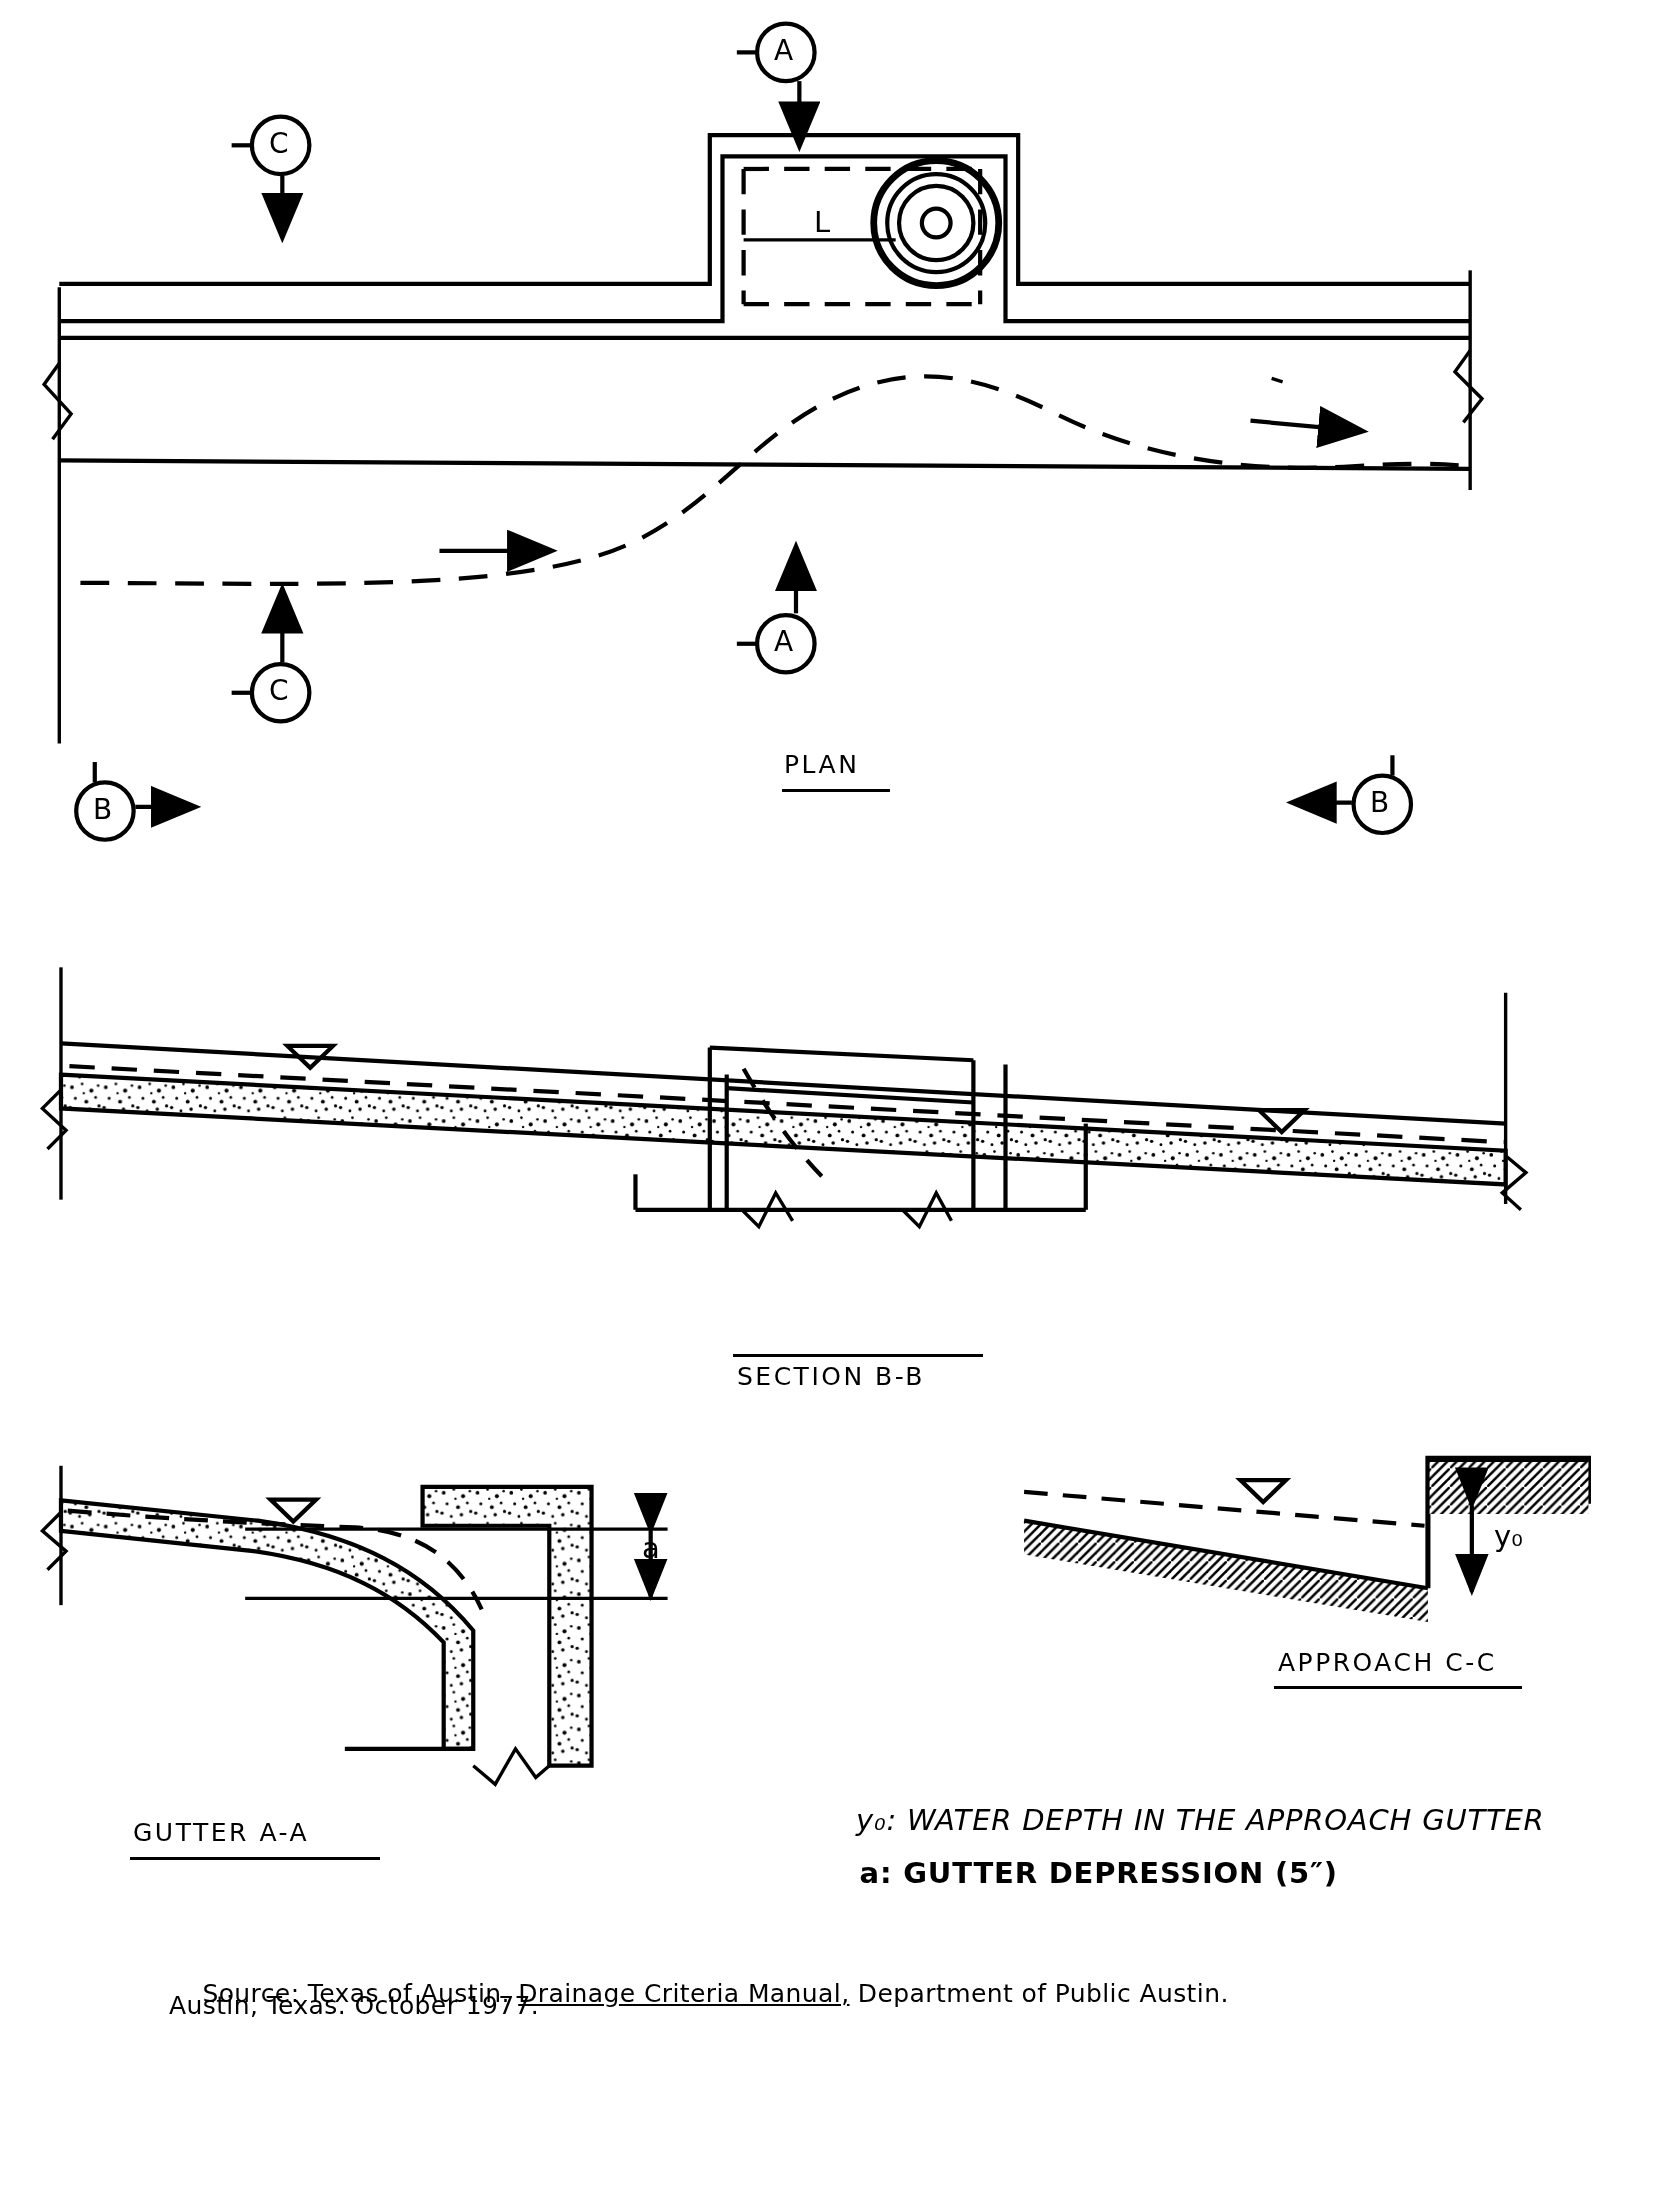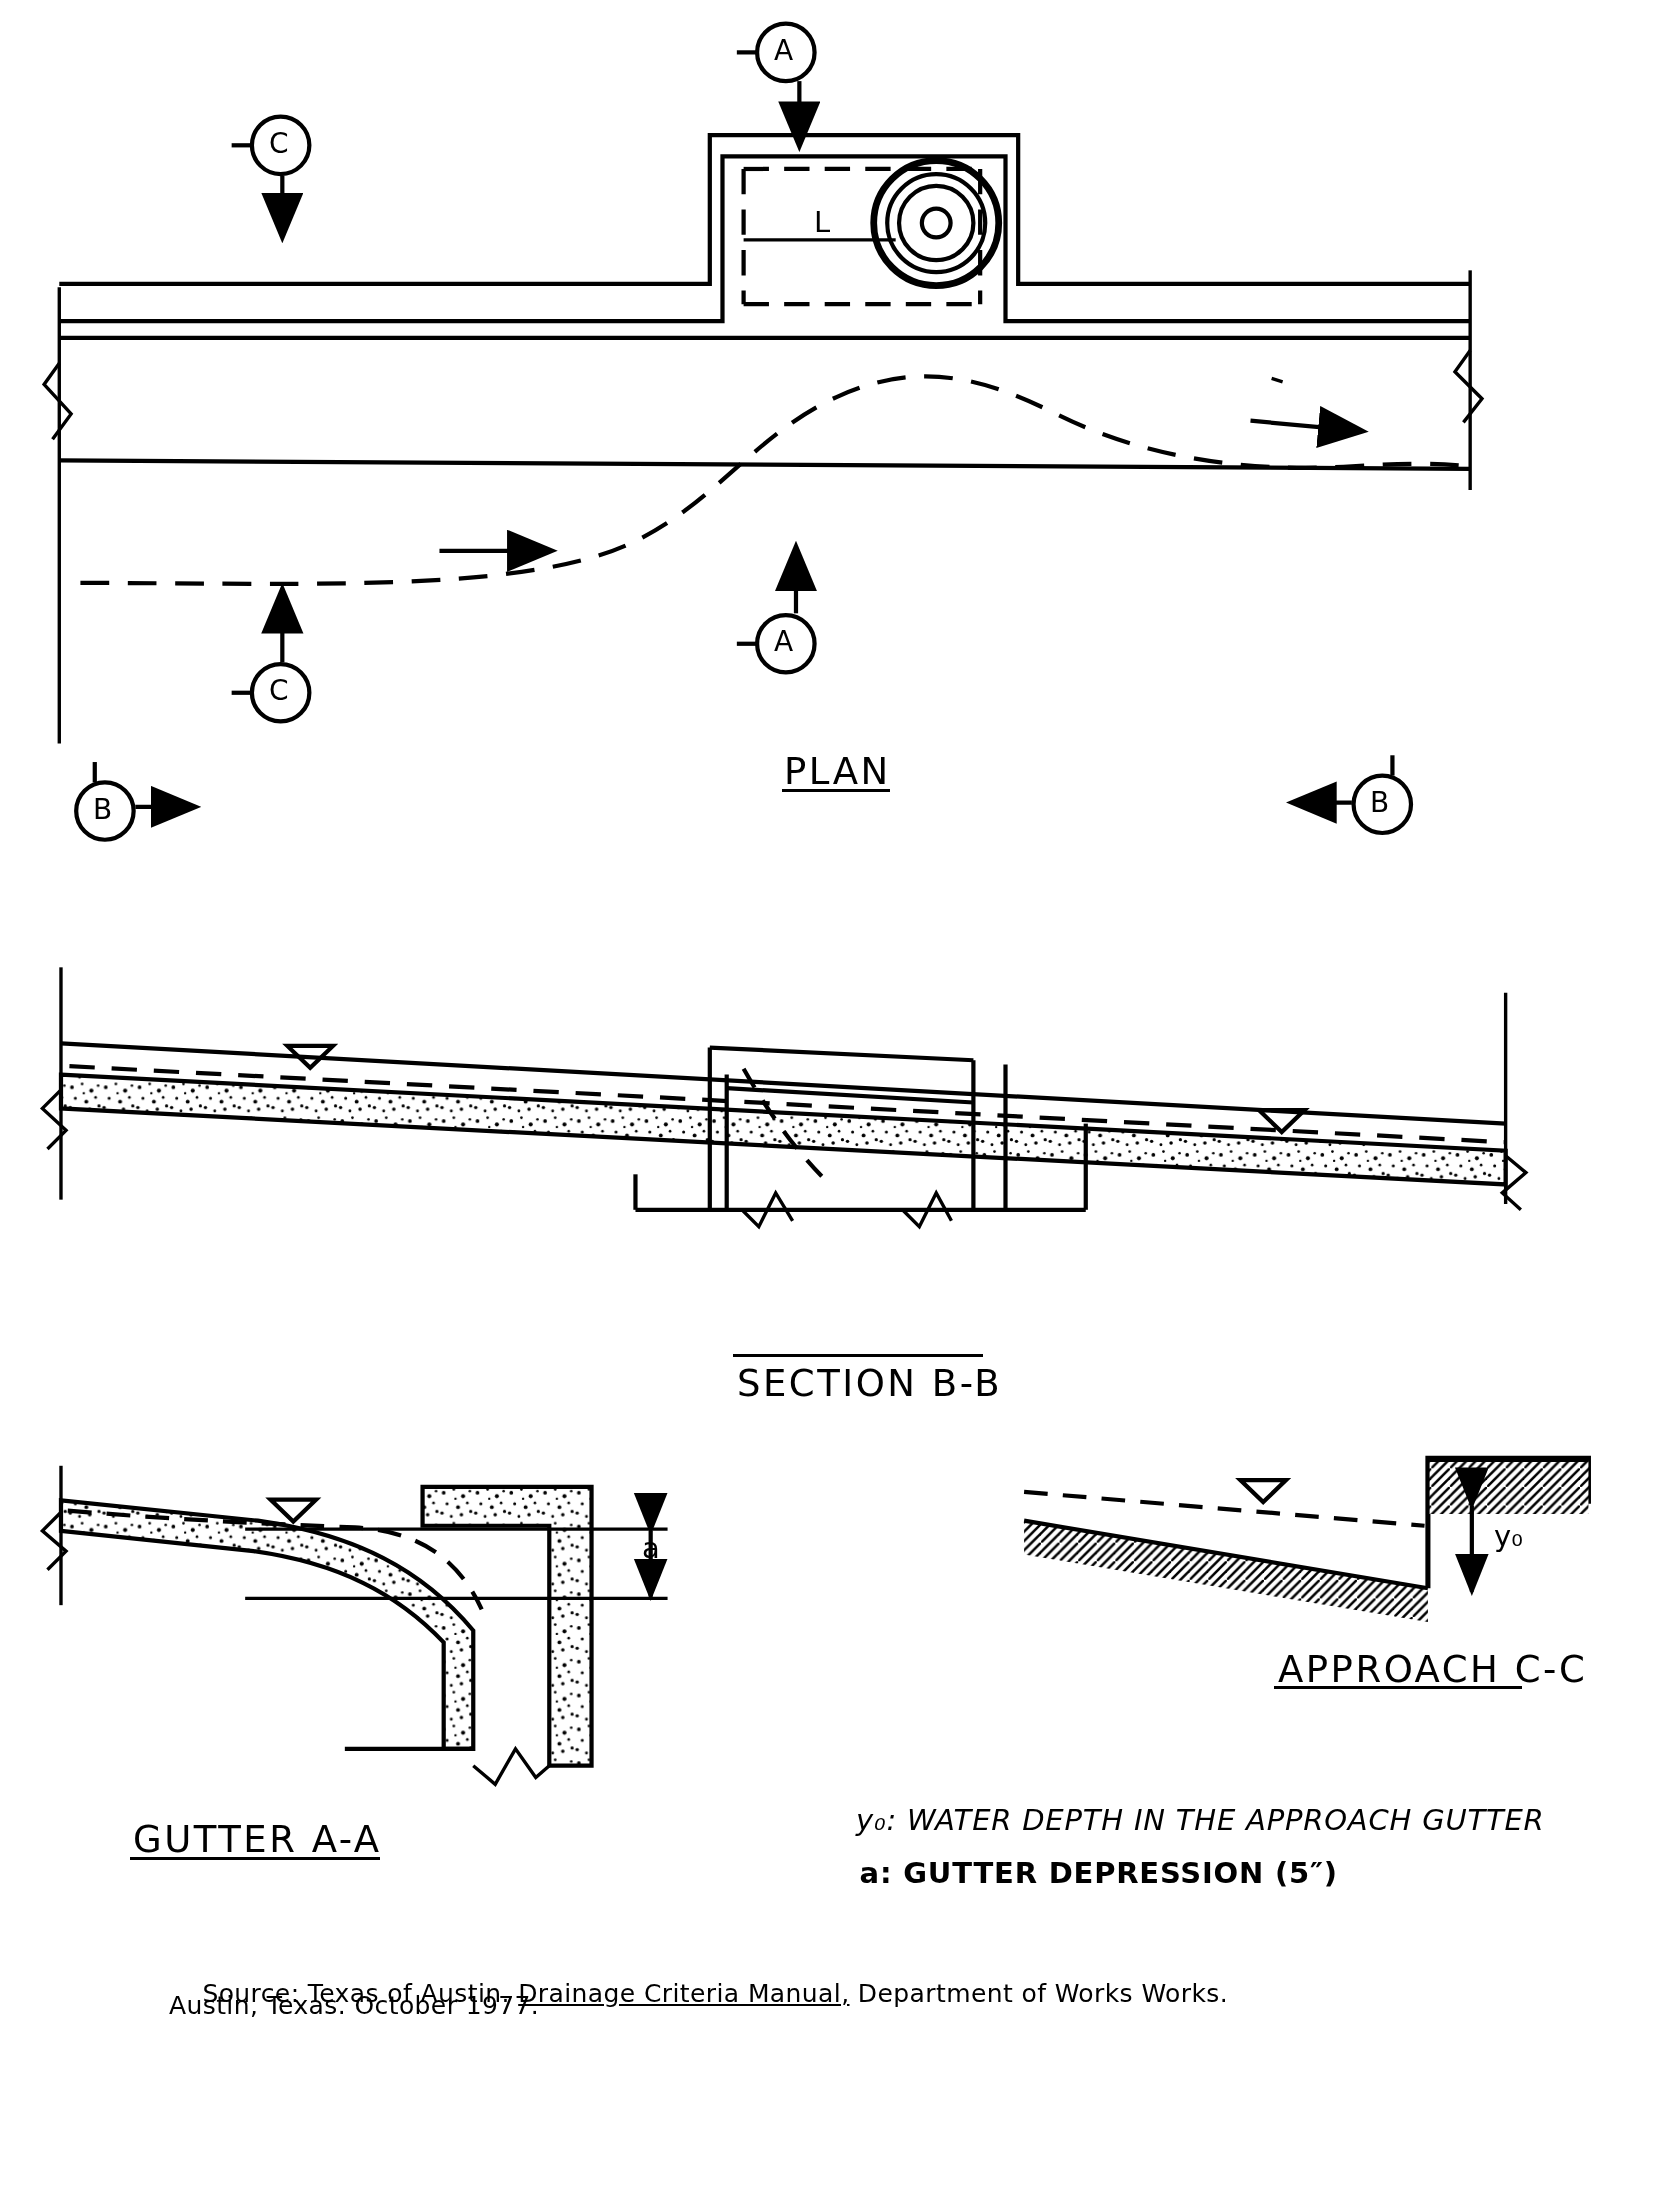--- a/index.html
+++ b/index.html
@@ -26,21 +26,21 @@
     left: 0; top: 0;
     width: 1668px;
     height: 2205px;
   }
   .lbl {
     position: absolute;
     font-family: "DejaVu Sans", sans-serif;
     white-space: pre;
   }
   .title {
-    font-size: 37px;
+    font-size: 25px;
     letter-spacing: 2.5px;
   }
   .title-underline {
     position: absolute;
     height: 2.5px;
     background: #000;
   }
   .callout-letter {
     font-size: 28px;
   }
@@ -254,18 +254,18 @@
   <div class="title-underline" style="left:1274px; top:1686px; width:248px;"></div>
 
   <div class="lbl note" style="left:816px; top:1769px;font-style:italic;">
     <span>y₀</span><span>: WATER DEPTH IN THE APPROACH GUTTER</span>
   </div>
   <div class="lbl note" style="left:816px; top:1822px;font-weight:bold;">
     <span>a</span><span>: GUTTER DEPRESSION (5″)</span>
   </div>
 
   <div class="lbl source" style="left:169px; top:1950px;">
-    <span>Source: Texas of Austin. </span><u>Drainage Criteria Manual,</u><span> Department of Works Works.</span>
+    <span>Source: Texas of Austin. </span><u>Drainage Criteria Manual,</u><span> Department of Public Austin.</span>
   </div>
   <div class="lbl source" style="left:169px; top:1991px;">Austin, Texas. October 1977.</div>
 
 </div>
 
 
 </body></html>

